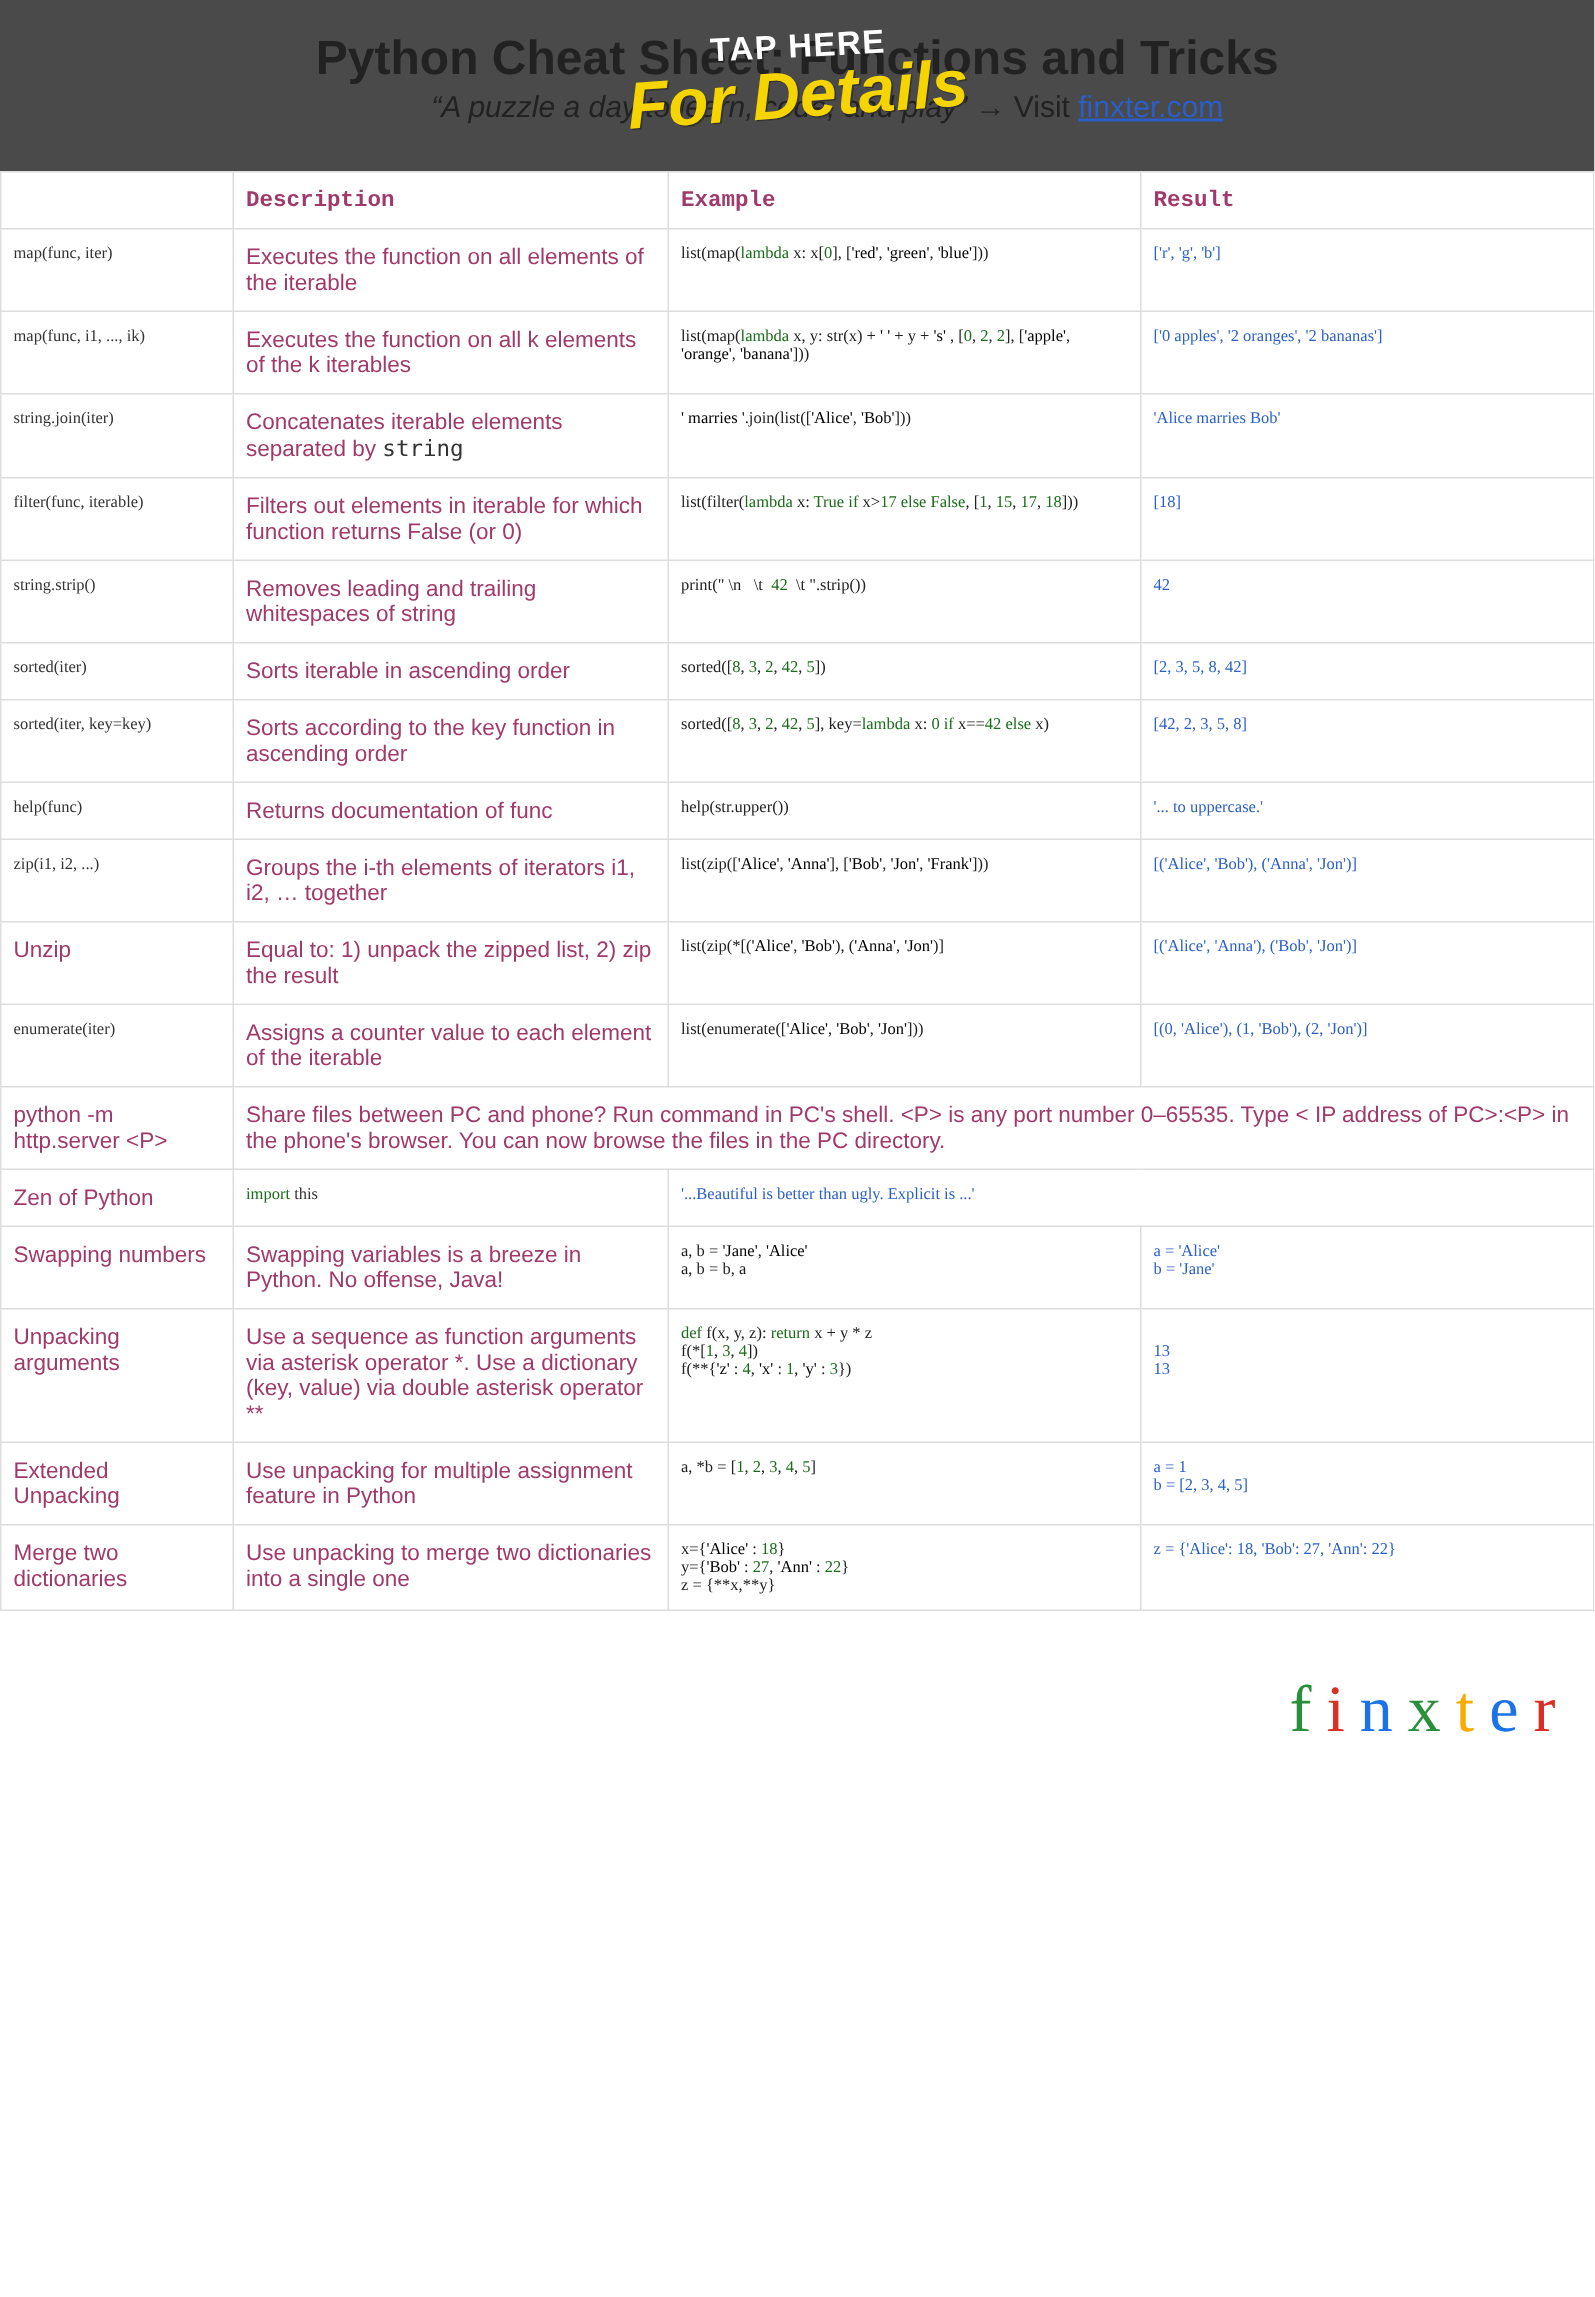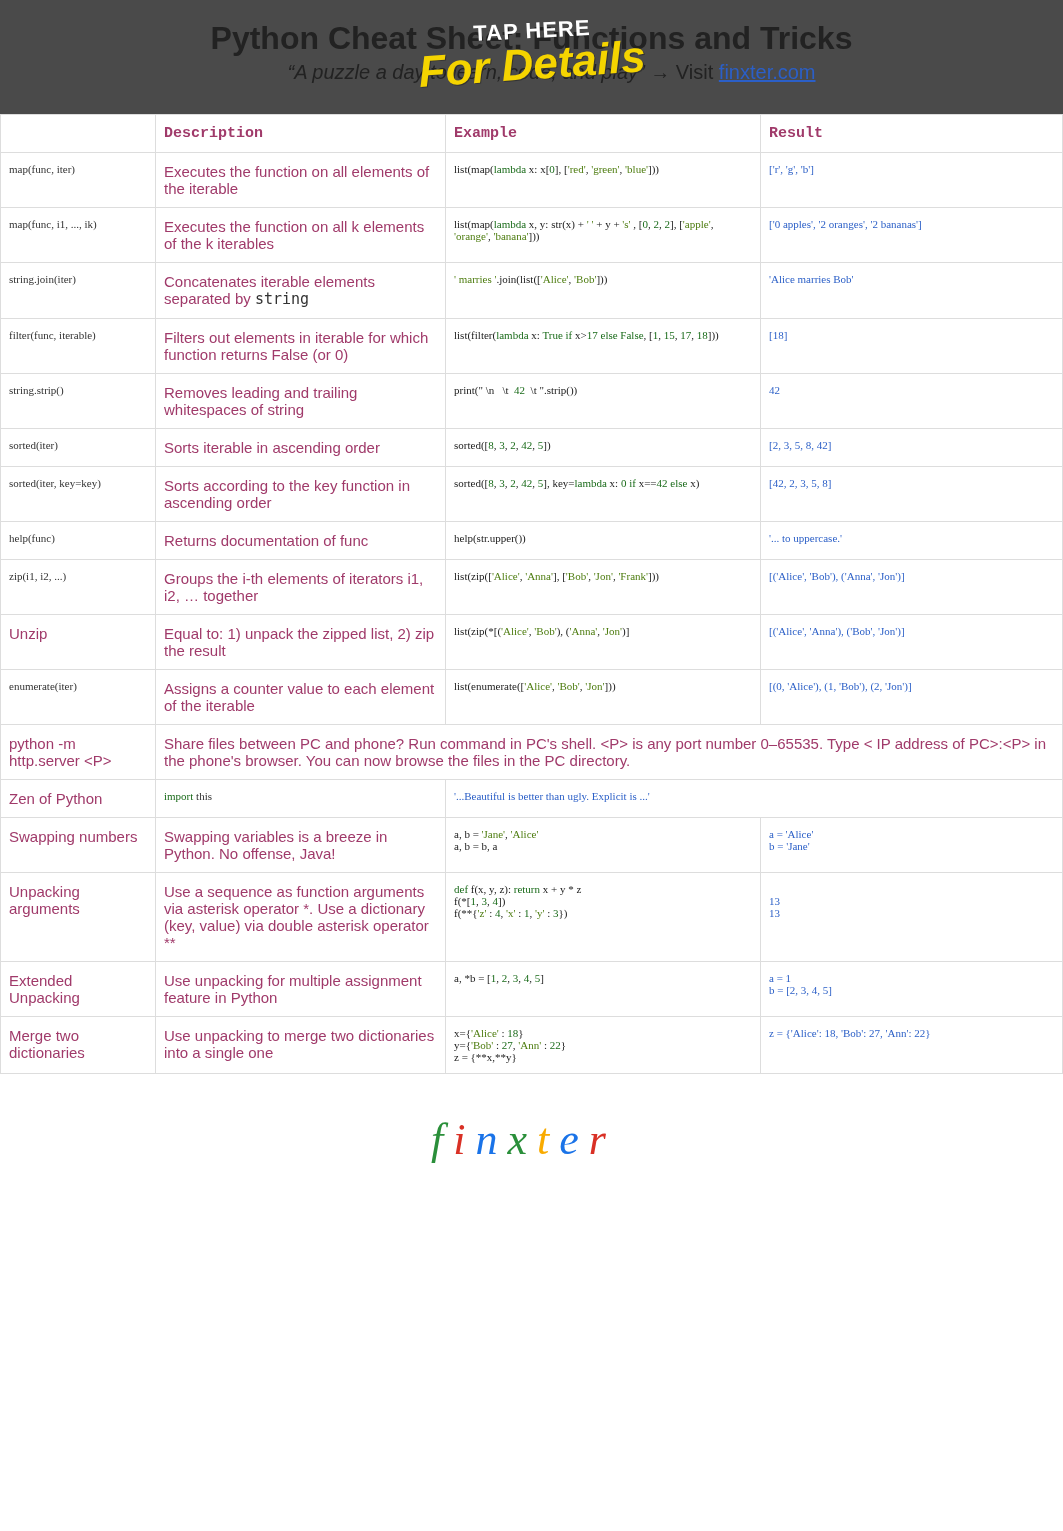--- a/index.html
+++ b/index.html
@@ -16,33 +16,33 @@
   col.c-func { width: 155px; }
   col.c-desc { width: 290px; }
   col.c-ex   { width: 315px; }
   col.c-res  { width: auto; }
   th, td { border: 1px solid #ddd; padding: 10px 8px; text-align: left; vertical-align: top; word-wrap: break-word; }
   th { color: #a03a6a; font-weight: 600; font-size: 15px; font-family: Liberation Mono, monospace; }
   td.func, td.example, td.result { font-family: Liberation Serif, serif; font-size: 11px; white-space: pre-wrap; color:#222; }
   td.desc { color: #a03a6a; }
   td.func { color:#333; }
   td.result { color: #2b5fc7; }
-  .footer { text-align:center; padding: 40px 16px 60px 0; font-style: italic; }
+  .footer { text-align:right; padding: 40px 16px 60px 0; }
   .logo { font-family: Georgia, "Times New Roman", serif; font-size: 44px; letter-spacing: 10px; font-weight:400; }
   .logo span:nth-child(1){color:#2a8f3a;}
   .logo span:nth-child(2){color:#d93025;}
   .logo span:nth-child(3){color:#1a73e8;}
   .logo span:nth-child(4){color:#2a8f3a;}
   .logo span:nth-child(5){color:#f9ab00;}
   .logo span:nth-child(6){color:#1a73e8;}
   .logo span:nth-child(7){color:#d93025;}
   
   .kw { color:#1a6b1a; }
   .num { color:#1a6b1a; }
-  .str { color:#4d7c0f; }
+  .str { color:#000000; }
 </style>
 </head>
 <body>
 
 <div class="header-bar">
   <div class="title">Python Cheat Sheet: Functions and Tricks</div>
   <div class="subtitle">
     <span class="quote">“A puzzle a day to learn, code, and play”</span>
     <span>→</span>
     <span>Visit</span>

